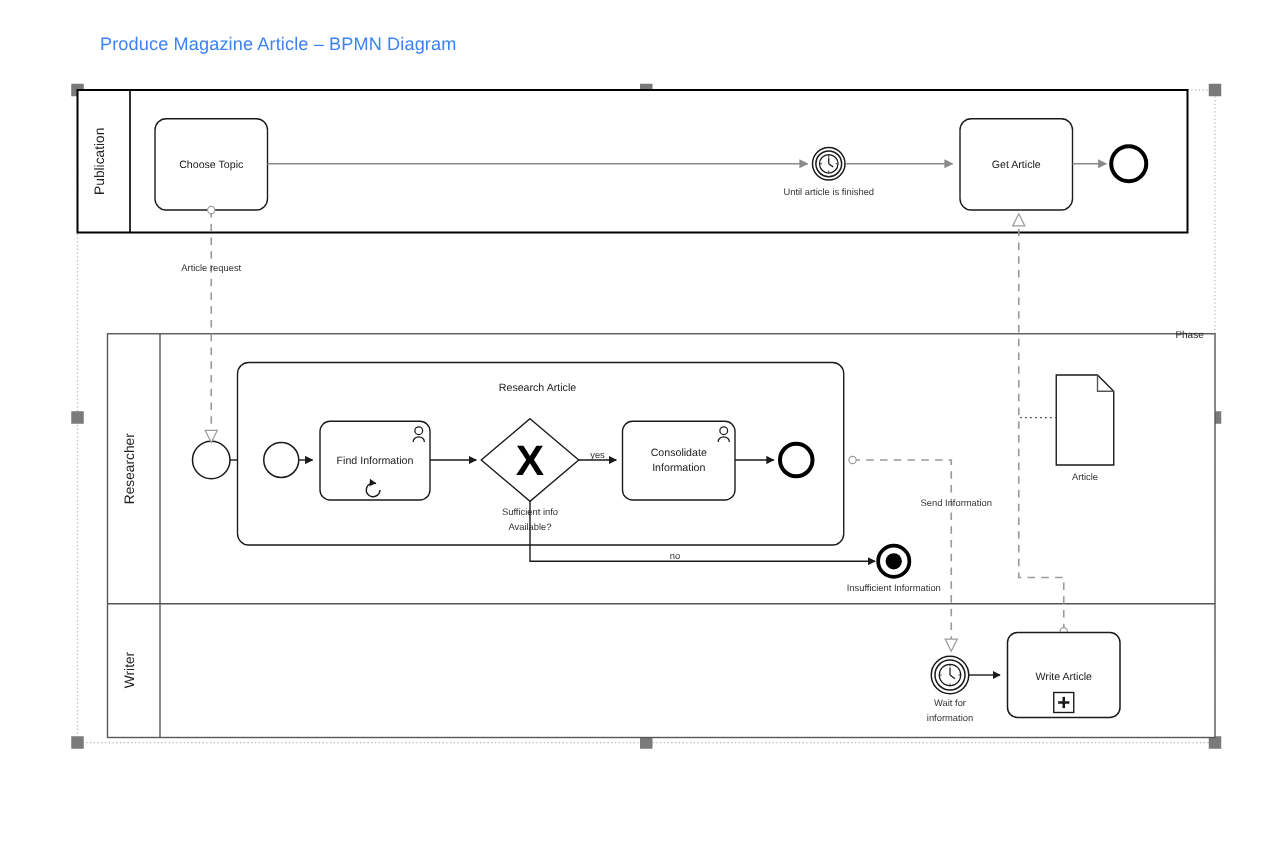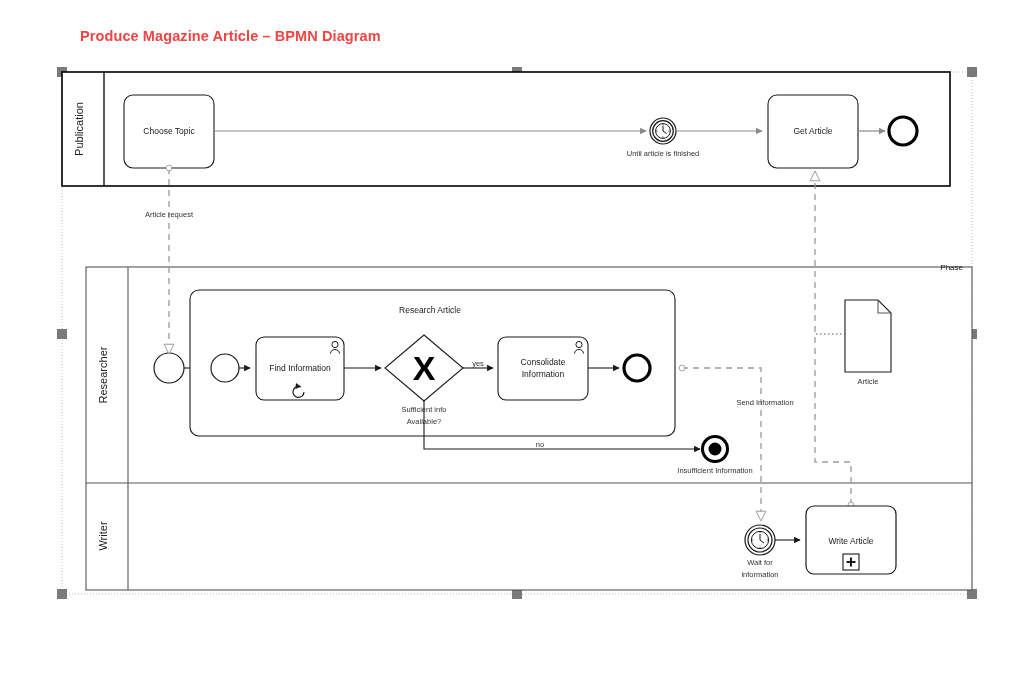--- a/index.html
+++ b/index.html
@@ -14,22 +14,22 @@
   }
   #canvas {
     position: absolute;
     left: 0; top: 0;
     width: 1024px; height: 673px;
   }
   .diagram-title {
     position: absolute;
     left: 80px; top: 28px;
     font-size: 14.5px;
-    font-weight: bold;
-    color: #ef4444;
+    font-weight: normal;
+    color: #3b82f6;
     letter-spacing: 0.1px;
     white-space: nowrap;
   }
   svg { display: block; }
   text {
     font-family: "Liberation Sans", sans-serif;
     fill: #1a1a1a;
   }
   .lbl-lane { font-size: 11px; fill: #222; }
   .lbl-task { font-size: 8.5px; }

